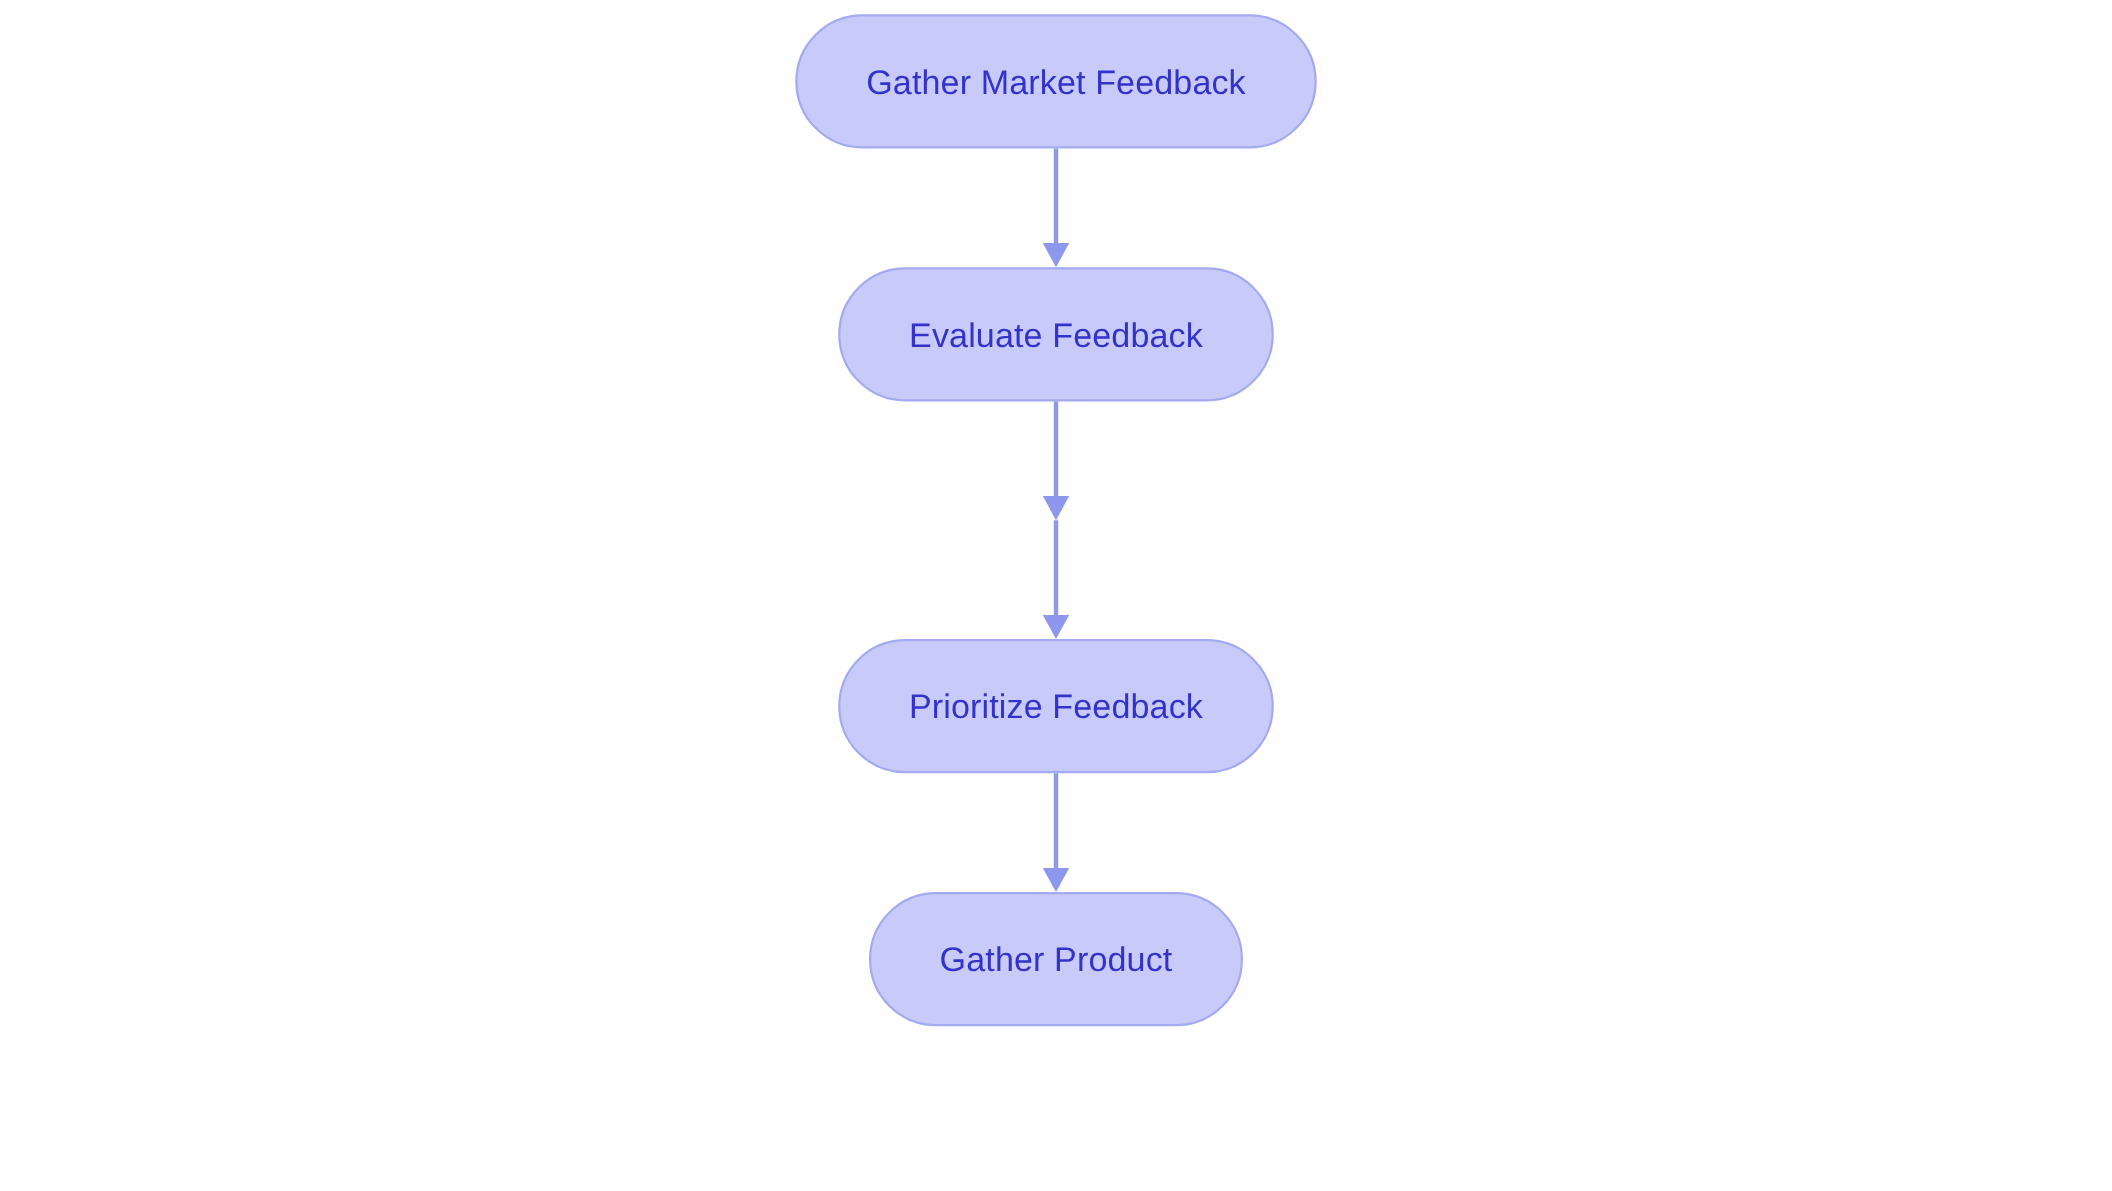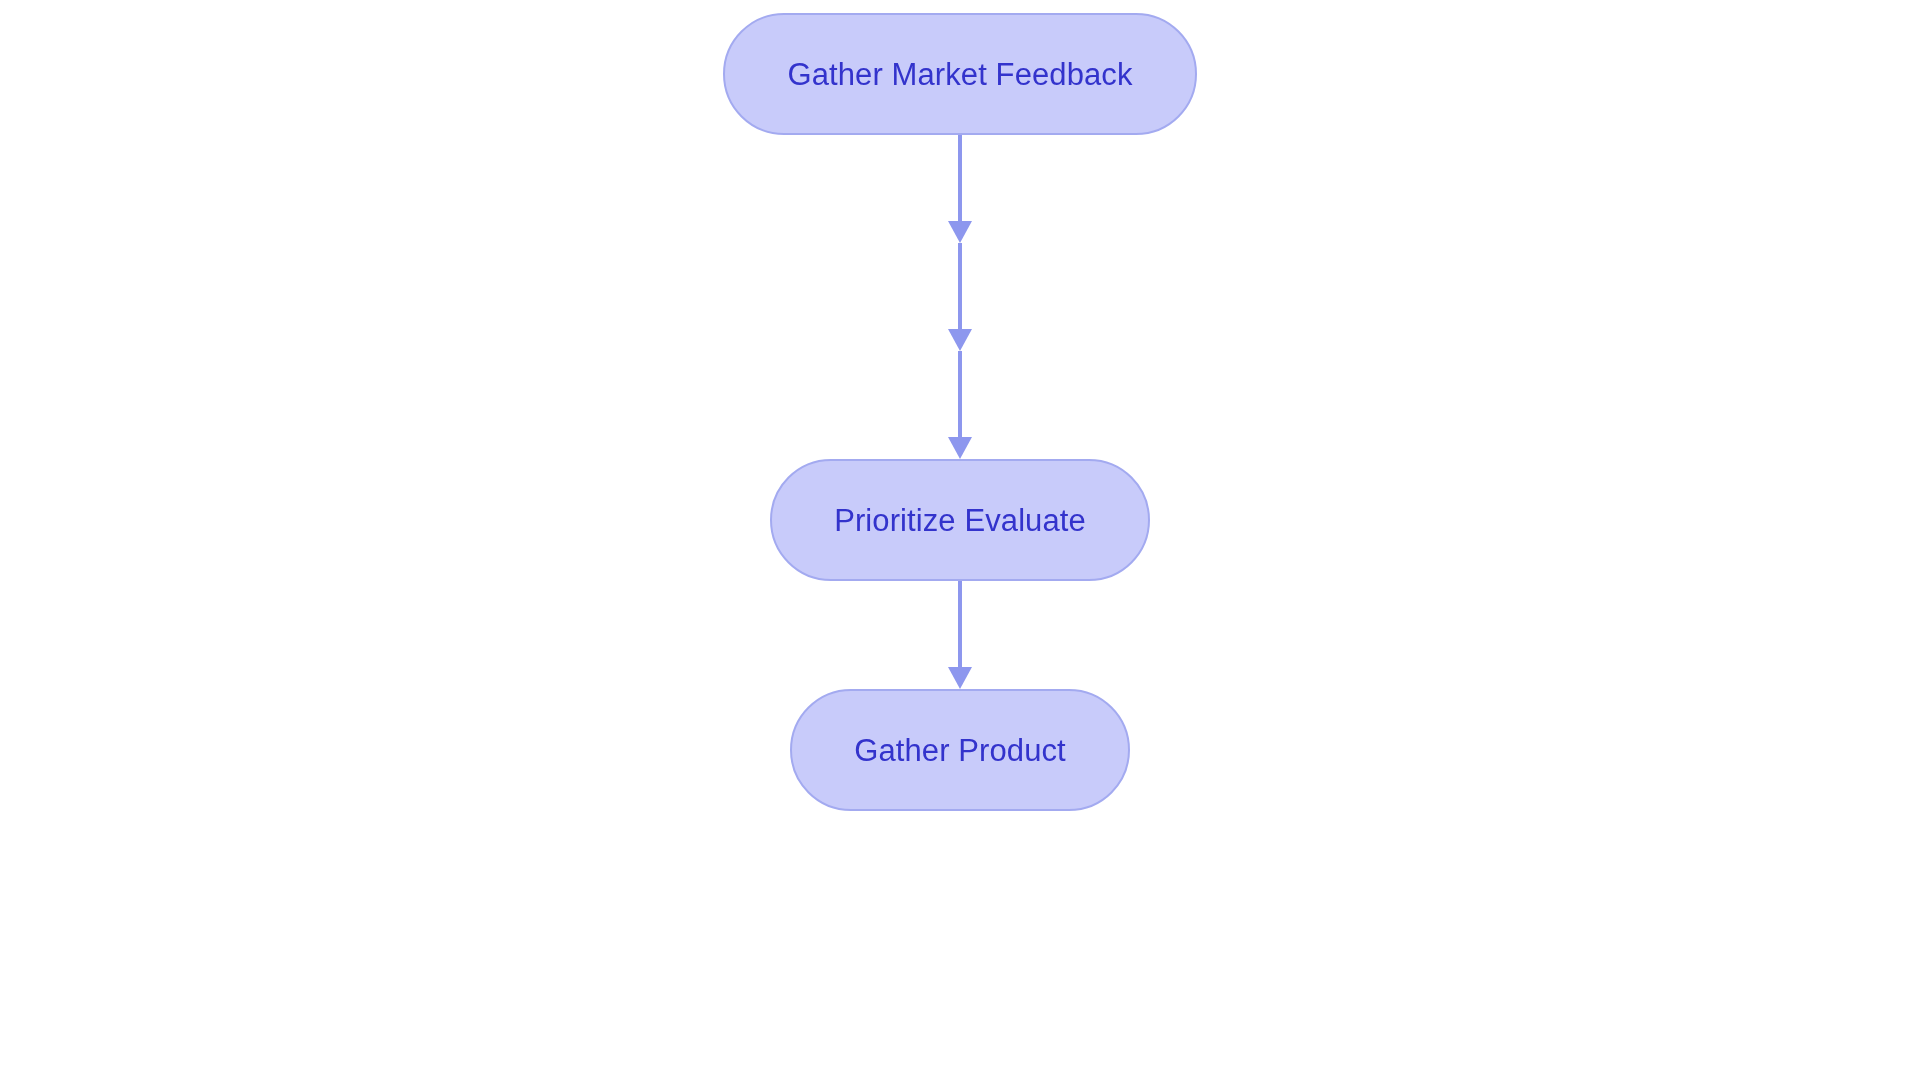--- a/index.html
+++ b/index.html
@@ -101,34 +101,37 @@
 
     <div class="node">
       <span class="node-label">Gather Market Feedback</span>
     </div>
 
     <div class="connector">
       <div class="connector-line"></div>
       <div class="connector-head"></div>
     </div>
 
+    <div class="node">
+      <span class="node-label">Evaluate Feedback</span>
+    </div>
 
     <div class="connector">
       <div class="connector-line"></div>
       <div class="connector-head"></div>
     </div>
 
 
     <div class="connector">
       <div class="connector-line"></div>
       <div class="connector-head"></div>
     </div>
 
     <div class="node">
-      <span class="node-label">Prioritize Evaluate</span>
+      <span class="node-label">Prioritize Feedback</span>
     </div>
 
     <div class="connector">
       <div class="connector-line"></div>
       <div class="connector-head"></div>
     </div>
 
     <div class="node">
       <span class="node-label">Gather Product</span>
     </div>

